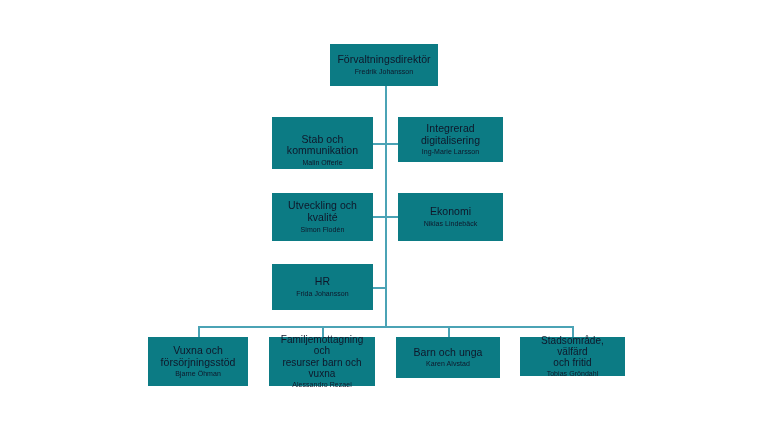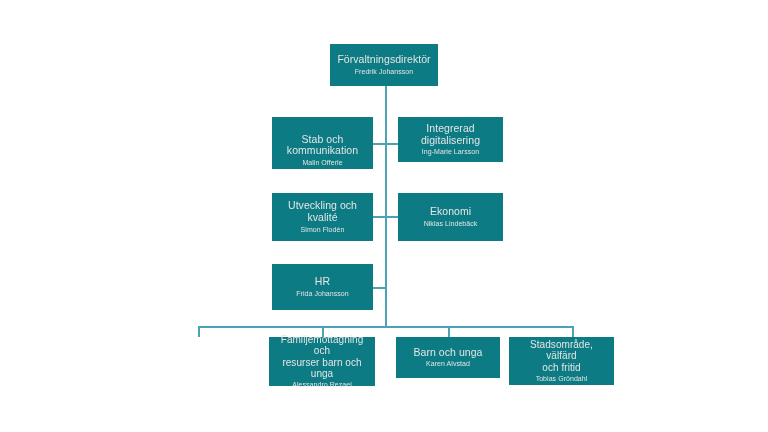--- a/index.html
+++ b/index.html
@@ -25,21 +25,21 @@
     position: absolute;
     background: #4ba3b5;
   }
   .conn.v { width: 2px; }
   .conn.h { height: 2px; }
 
   
   .node {
     position: absolute;
     background: #0c7b84;
-    color: #e5e5e5;
+    color: #0f172a;
     display: flex;
     flex-direction: column;
     align-items: center;
     justify-content: center;
     text-align: center;
     box-sizing: border-box;
     padding: 2px 5px;
     line-height: 1.12;
   }
   .node .role {
@@ -108,32 +108,37 @@
   <div class="node" style="left:272px; top:264px; width:101px; height:46px;">
     <span class="role">HR</span>
     <span class="person">Frida Johansson</span>
   </div>
 
   <div class="node" style="left:398px; top:193px; width:105px; height:48px;">
     <span class="role">Ekonomi</span>
     <span class="person">Niklas Lindebäck</span>
   </div>
 
+  <div class="node" style="left:148px; top:337px; width:100px; height:49px;">
+    <span class="role">Vuxna och
+försörjningsstöd</span>
+    <span class="person">Bjarne Öhman</span>
+  </div>
 
   <div class="node tight" style="left:269px; top:337px; width:106px; height:49px;">
     <span class="role">Familjemottagning och
 resurser barn och
-unga</span>
+vuxna</span>
     <span class="person">Alessandro Rezaei</span>
   </div>
 
   <div class="node" style="left:396px; top:337px; width:104px; height:41px;">
     <span class="role">Barn och unga</span>
     <span class="person">Karen Alvstad</span>
   </div>
 
-  <div class="node tight" style="left:509px; top:337px; width:105px; height:48px;">
+  <div class="node tight" style="left:520px; top:337px; width:105px; height:39px;">
     <span class="role">Stadsområde, välfärd
 och fritid</span>
     <span class="person">Tobias Gröndahl</span>
   </div>
 
 </div>
 
 </body></html>

